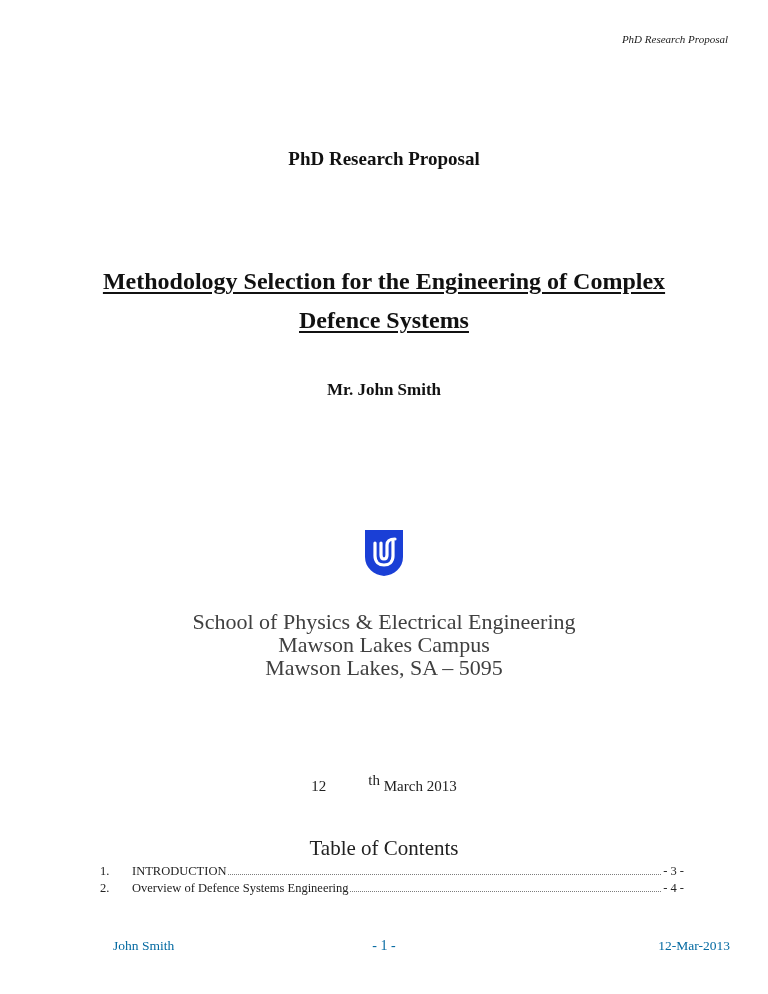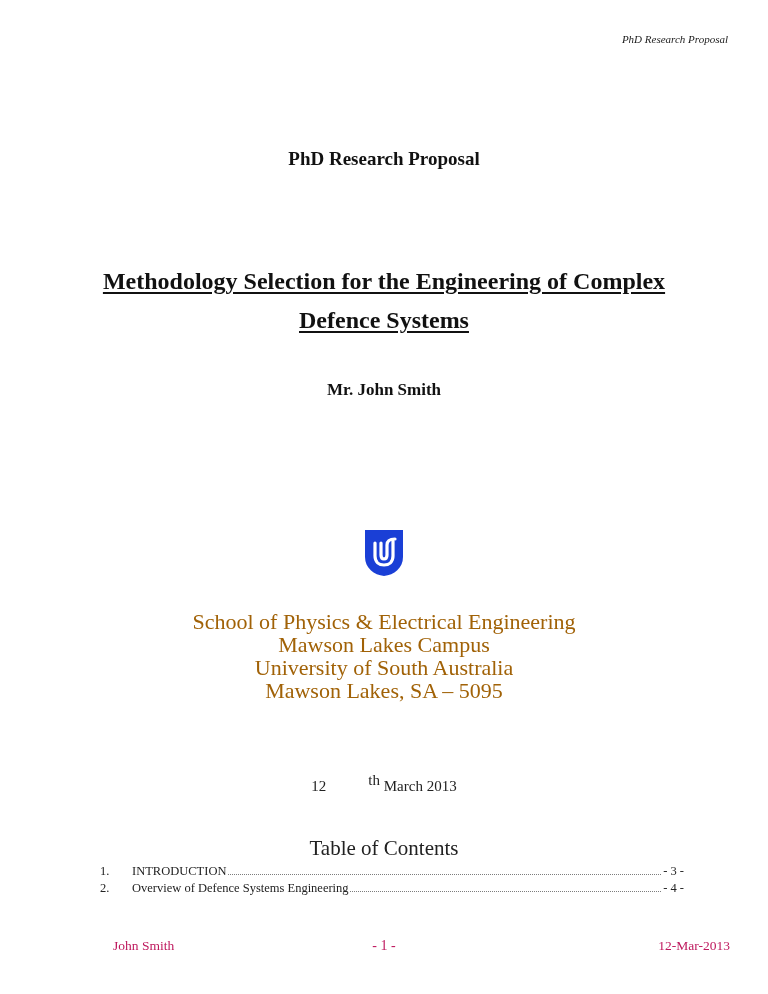--- a/index.html
+++ b/index.html
@@ -20,21 +20,21 @@
       font-size: 24px; font-weight: bold; line-height: 39px;
       text-decoration: underline; text-decoration-thickness: 2px; text-underline-offset: 3px;
     }
     .author {
       top: 380px; font-size: 17px; font-weight: bold;
     }
     .logo {
       left: 364px; top: 529px; width: 40px; height: 48px;
     }
     .address {
-      top: 610px; font-size: 22px; line-height: 23px; color: #a16207;
+      top: 610px; font-size: 22px; line-height: 23px; color: #404040;
     }
     .address div { margin: 0; }
     .date {
       top: 772px; font-size: 15px; color: #222;
     }
     .date sup { font-size: 15px; vertical-align: 6px; margin-left: 42px; }
     .toc-title {
       top: 816px; font-size: 21px; color: #222; margin-top: 20px;
     }
     .toc {
@@ -45,21 +45,21 @@
     .toc-text { flex: none; white-space: nowrap; }
     .toc-dots {
       flex: 1 1 auto; overflow: hidden; white-space: nowrap; margin: 0 1px;
       letter-spacing: 0px;
     }
     .toc-dots::before {
       content: "................................................................................................................................................................................................................................";
       font-size: 8px;
     }
     .toc-page { flex: none; white-space: nowrap; }
-    .footer { top: 938px; left: 0; width: 768px; height: 20px; font-size: 13.5px; color: #be185d; }
+    .footer { top: 938px; left: 0; width: 768px; height: 20px; font-size: 13.5px; color: #0369a1; }
     .footer-left { position: absolute; left: 113px; top: 0; }
     .footer-center { position: absolute; left: 0; width: 768px; text-align: center; top: 0; font-size: 14px; }
     .footer-right { position: absolute; right: 38px; top: 0; }
   </style>
 </head>
 <body>
 
 <div class="abs running-header">PhD Research Proposal</div>
 
 <div class="abs center proposal-label">PhD Research Proposal</div>
@@ -72,21 +72,20 @@
   <svg width="40" height="48" viewBox="0 0 40 48">
     <path d="M1 1 H39 V28 C39 39 30 46 20 47 C10 46 1 39 1 28 Z" fill="#1a3fd6"></path>
     <path d="M11 14 V27 C11 33 15 36 20 36 C25 36 29 33 29 27 V12" fill="none" stroke="#ffffff" stroke-width="3.2" stroke-linecap="round"></path>
     <path d="M17 14 V26 C17 29 18.5 30 20 30 C21.5 30 23 29 23 26 V16 C23 12 26 10 31 10" fill="none" stroke="#ffffff" stroke-width="3.2" stroke-linecap="round"></path>
   </svg>
 </div>
 
 <div class="abs center address">
   <div>School of Physics &amp; Electrical Engineering</div>
   <div>Mawson Lakes Campus</div>
-  <div>University of South Australia</div>
   <div>Mawson Lakes, SA – 5095</div>
 </div>
 
 <div class="abs center date"><span>12</span><sup>th</sup><span> March 2013</span></div>
 
 <div class="abs center toc-title">Table of Contents</div>
 
 <div class="abs toc">
   <div class="toc-row">
     <span class="toc-num">1.</span>

